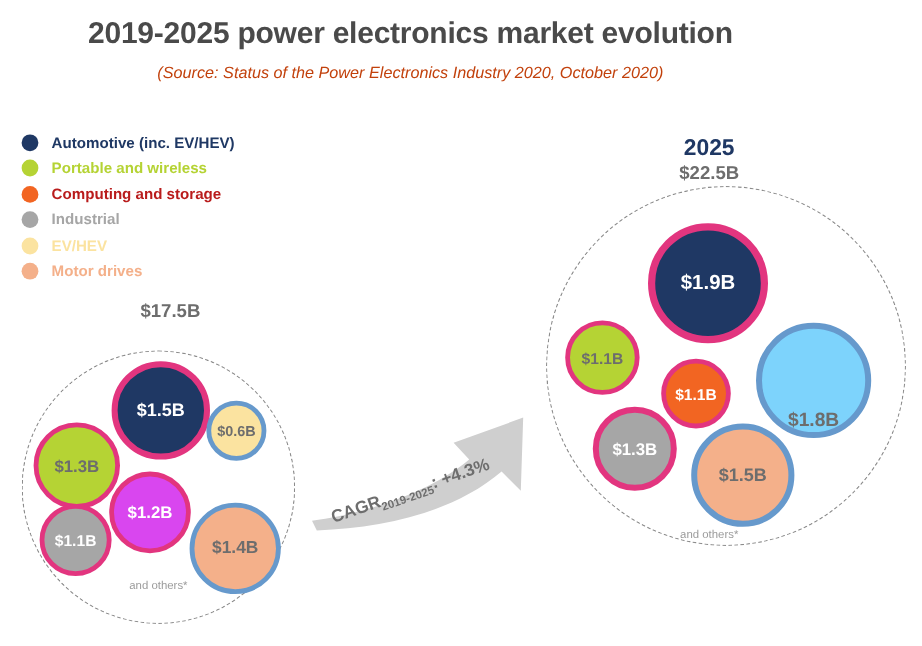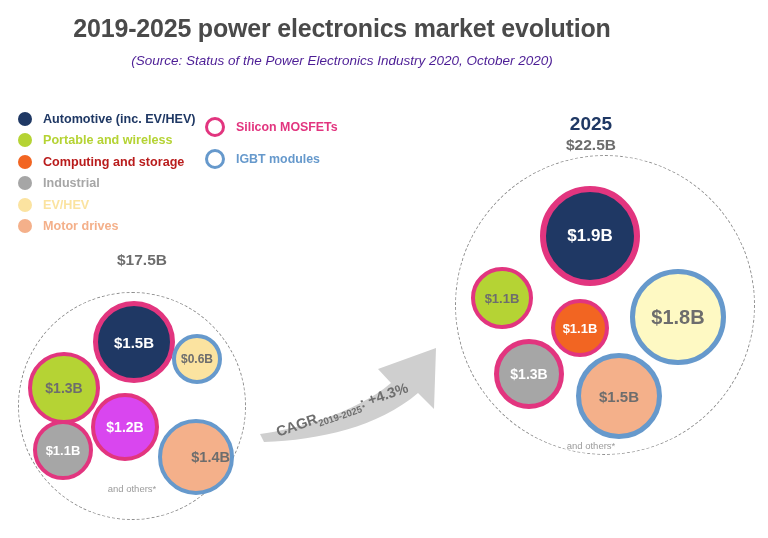--- a/index.html
+++ b/index.html
@@ -11,21 +11,21 @@
     -webkit-font-smoothing:antialiased;
   }
   .root{position:absolute;inset:0;}
 
   
   #title-block{position:absolute;left:0;top:14px;width:684px;text-align:center;}
   #title-line1,#title-line2{
     font-size:25px;font-weight:bold;color:#4a4a4a;letter-spacing:-.2px;line-height:28px;
   }
   #subtitle{
-    margin-top:11px;font-size:13.5px;font-style:italic;color:#4c1d95;
+    margin-top:11px;font-size:13.5px;font-style:italic;color:#c2410c;
   }
 
   
   #legend-apps{position:absolute;left:18px;top:108px;}
   .legend-row{display:flex;align-items:center;height:21.5px;}
   .legend-dot{width:14px;height:14px;border-radius:50%;flex:0 0 14px;}
   .legend-label{margin-left:11px;font-size:12.6px;font-weight:bold;white-space:nowrap;}
 
   #legend-comps{position:absolute;left:205px;top:111px;}
   .legend-row-c{display:flex;align-items:center;height:32px;}
@@ -98,30 +98,20 @@
       <div class="legend-row">
         <span class="legend-dot" style="background: rgb(251, 227, 160);"></span>
         <span class="legend-label" style="color: rgb(251, 227, 160);">EV/HEV</span>
       </div>
       <div class="legend-row">
         <span class="legend-dot" style="background: rgb(244, 176, 138);"></span>
         <span class="legend-label" style="color: rgb(244, 176, 138);">Motor drives</span>
       </div>
     </div>
 
-  <div id="legend-comps">
-      <div class="legend-row-c">
-        <span class="legend-ring" style="border: 3.2px solid rgb(226, 53, 127);"></span>
-        <span class="legend-label-c" style="color: rgb(226, 53, 127);">Silicon MOSFETs</span>
-      </div>
-      <div class="legend-row-c">
-        <span class="legend-ring" style="border: 3.2px solid rgb(102, 153, 204);"></span>
-        <span class="legend-label-c" style="color: rgb(102, 153, 204);">IGBT modules</span>
-      </div>
-    </div>
 
   <div id="clusters-layer">
       <div class="cluster-head" style="left: 52px; top: 250px;">
         <div class="cluster-total">$17.5B</div>
       </div>
       <div class="dashed-circle" style="left: 18px; top: 292px; width: 228px; height: 228px;"></div>
       <div class="bubble" title="Automotive (inc. EV/HEV) — Silicon MOSFETs" style="left: 93px; top: 301px; width: 82px; height: 82px; background: rgb(31, 56, 100); border: 5px solid rgb(226, 53, 127); color: rgb(255, 255, 255); font-size: 15px;">
         <span>$1.5B</span>
       </div>
       <div class="bubble" title="Portable and wireless — Silicon MOSFETs" style="left: 28px; top: 352px; width: 72px; height: 72px; background: rgb(181, 211, 52); border: 4.5px solid rgb(226, 53, 127); color: rgb(109, 109, 109); font-size: 14px;">
@@ -129,42 +119,42 @@
       </div>
       <div class="bubble" title="Computing and storage — Silicon MOSFETs" style="left: 91px; top: 393px; width: 68px; height: 68px; background: #d946ef; border: 4.5px solid rgb(226, 53, 127); color: rgb(255, 255, 255); font-size: 14px;">
         <span>$1.2B</span>
       </div>
       <div class="bubble" title="Industrial — Silicon MOSFETs" style="left: 33px; top: 420px; width: 60px; height: 60px; background: rgb(166, 166, 166); border: 4.5px solid rgb(226, 53, 127); color: rgb(255, 255, 255); font-size: 13px;">
         <span>$1.1B</span>
       </div>
       <div class="bubble" title="EV/HEV — IGBT modules" style="left: 172px; top: 334px; width: 50px; height: 50px; background: rgb(251, 227, 160); border: 4px solid rgb(102, 153, 204); color: rgb(109, 109, 109); font-size: 12px;">
         <span>$0.6B</span>
       </div>
-      <div class="bubble" title="Motor drives — IGBT modules" style="left: 158px; top: 419px; width: 76px; height: 76px; background: rgb(244, 176, 138); border: 4.5px solid rgb(102, 153, 204); color: rgb(109, 109, 109); font-size: 14.5px; justify-content: flex-end;">
+      <div class="bubble" title="Motor drives — IGBT modules" style="left: 158px; top: 419px; width: 76px; height: 76px; background: rgb(244, 176, 138); border: 4.5px solid rgb(102, 153, 204); color: rgb(109, 109, 109); font-size: 14.5px;">
         <span>$1.4B</span>
       </div>
       <div class="and-others" style="left: 72px; top: 483px;">and others*</div>
       <div class="cluster-head" style="left: 501px; top: 113px;">
         <div class="cluster-year">2025</div>
         <div class="cluster-total">$22.5B</div>
       </div>
       <div class="dashed-circle" style="left: 455px; top: 155px; width: 300px; height: 300px;"></div>
       <div class="bubble" title="Automotive (inc. EV/HEV) — Silicon MOSFETs" style="left: 540px; top: 186px; width: 100px; height: 100px; background: rgb(31, 56, 100); border: 6px solid rgb(226, 53, 127); color: rgb(255, 255, 255); font-size: 17px;">
         <span>$1.9B</span>
       </div>
       <div class="bubble" title="Portable and wireless — Silicon MOSFETs" style="left: 471px; top: 267px; width: 62px; height: 62px; background: rgb(181, 211, 52); border: 4.5px solid rgb(226, 53, 127); color: rgb(109, 109, 109); font-size: 13px;">
         <span>$1.1B</span>
       </div>
       <div class="bubble" title="Computing and storage — Silicon MOSFETs" style="left: 551px; top: 299px; width: 58px; height: 58px; background: rgb(242, 101, 34); border: 4.5px solid rgb(226, 53, 127); color: rgb(255, 255, 255); font-size: 13px;">
         <span>$1.1B</span>
       </div>
       <div class="bubble" title="Industrial — Silicon MOSFETs" style="left: 494px; top: 339px; width: 70px; height: 70px; background: rgb(166, 166, 166); border: 5px solid rgb(226, 53, 127); color: rgb(255, 255, 255); font-size: 14px;">
         <span>$1.3B</span>
       </div>
-      <div class="bubble" title="EV/HEV — IGBT modules" style="left: 630px; top: 269px; width: 96px; height: 96px; background: #fef9c3; border: 5px solid rgb(102, 153, 204); color: rgb(109, 109, 109); font-size: 20px;">
+      <div class="bubble" title="EV/HEV — IGBT modules" style="left: 630px; top: 269px; width: 96px; height: 96px; background: #7dd3fc; border: 5px solid rgb(102, 153, 204); color: rgb(109, 109, 109); font-size: 16px; align-items: flex-end;">
         <span>$1.8B</span>
       </div>
       <div class="bubble" title="Motor drives — IGBT modules" style="left: 576px; top: 353px; width: 86px; height: 86px; background: rgb(244, 176, 138); border: 5px solid rgb(102, 153, 204); color: rgb(109, 109, 109); font-size: 15px;">
         <span>$1.5B</span>
       </div>
       <div class="and-others" style="left: 531px; top: 440px;">and others*</div>
     </div>
 
   <svg id="arrow-svg" width="215" height="120" viewBox="0 0 215 120">
     <path d="M2,104 C38,99 96,84 133,53 L120,39 L178,18 L176,79 L160,63 C120,97 62,110 6,112 Z" fill="#cfcfcf"></path>

